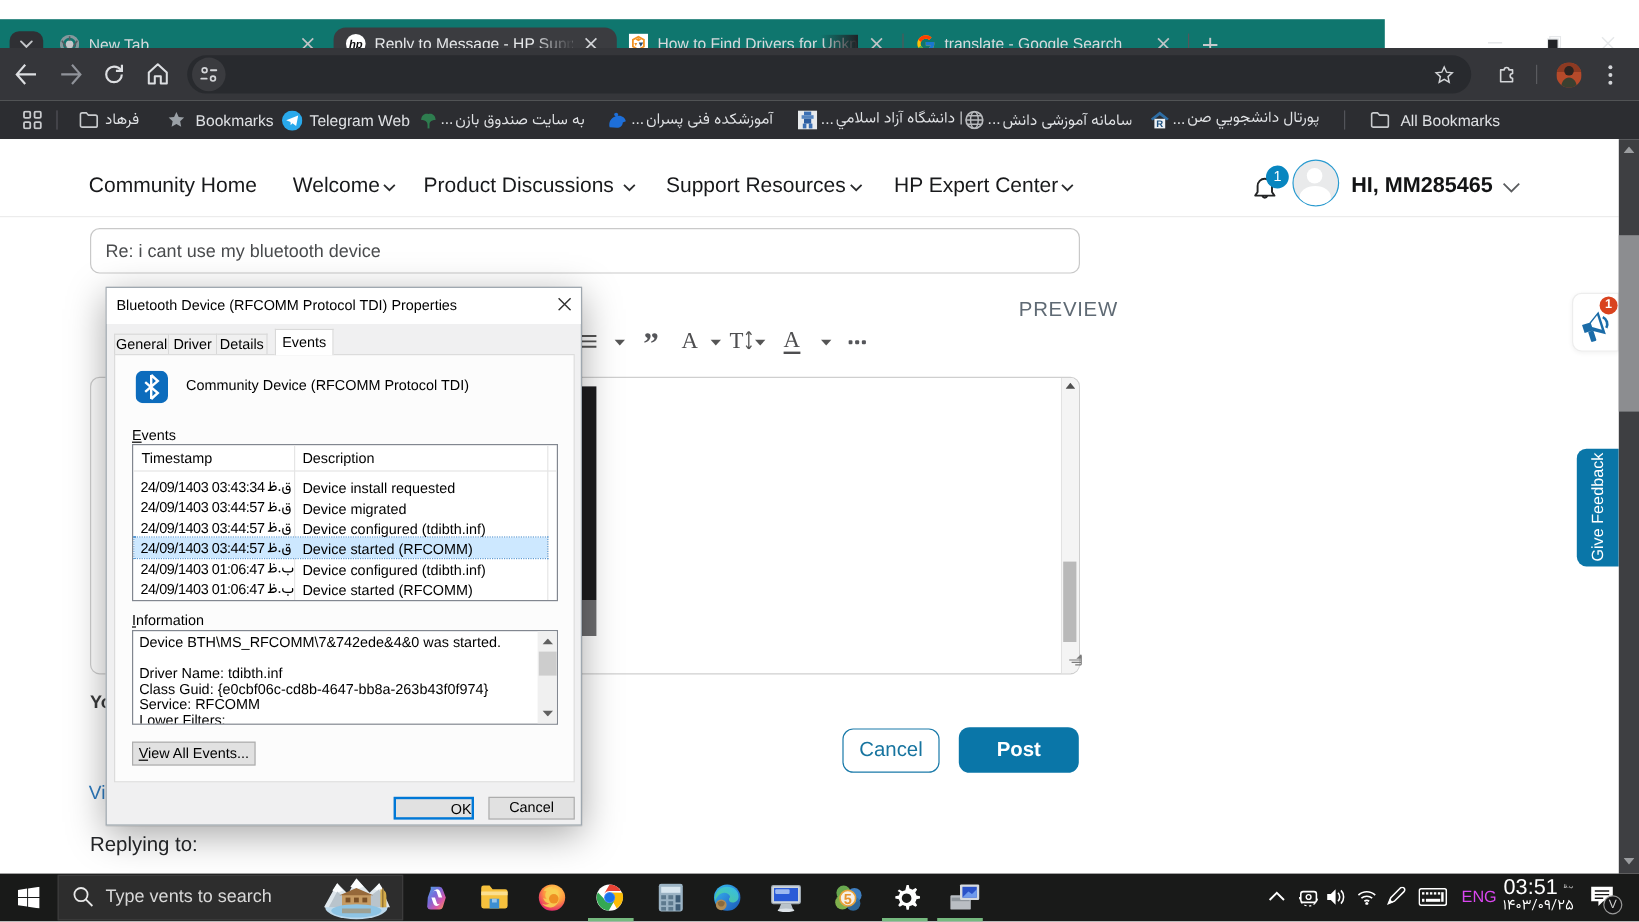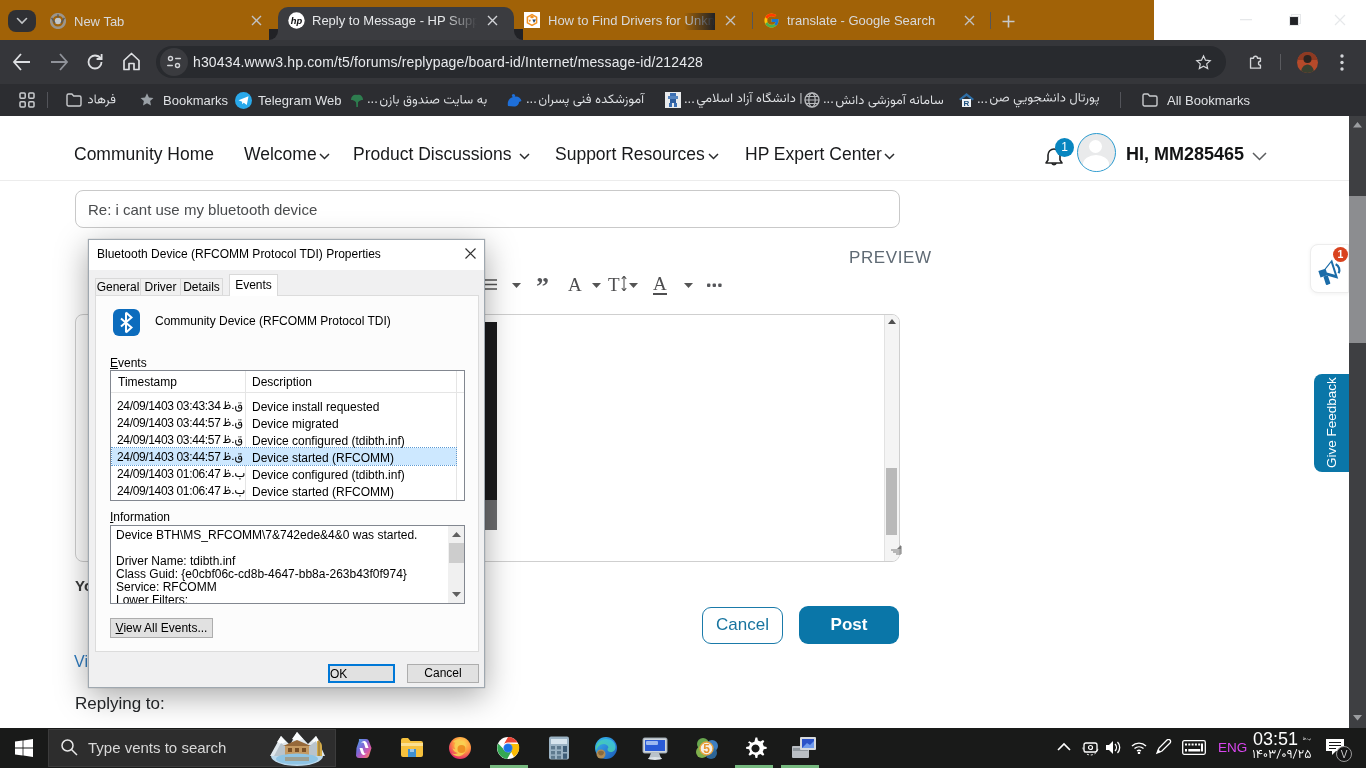--- a/index.html
+++ b/index.html
@@ -2,21 +2,21 @@
 <html><head><meta charset="utf-8"><style>
 *{margin:0;padding:0;box-sizing:border-box}
 html,body{width:1366px;height:768px;overflow:hidden}
 body{font-family:"Liberation Sans",sans-serif;position:relative;background:#fff}
 .abs{position:absolute}
 svg{display:block}
 .ts{font-size:12px;letter-spacing:-0.35px;white-space:nowrap}
 </style></head>
 <body>
 
-<div class="abs" style="left:0;top:0;width:1154px;height:40px;background:#a16207">
+<div class="abs" style="left:0;top:16px;width:1154px;height:40px;background:#0f766e">
   <div class="abs" style="left:8px;top:10px;width:28px;height:22px;border-radius:8px;background:#2f3034"></div>
   <svg class="abs" style="left:16px;top:17px" width="12" height="8">
       <path d="M1.5,1.5 L6,6 L10.5,1.5" stroke="#c3c5c8" stroke-width="1.6" fill="none" stroke-linecap="round"></path>
     </svg>
 
   <svg class="abs" style="left:50px;top:13px" width="16" height="16" viewBox="0 0 16 16">
     <circle cx="8" cy="8" r="6.8" fill="none" stroke="#9a9fa4" stroke-width="2.6" opacity="0.85"></circle>
     <circle cx="8" cy="8" r="3.2" fill="#c3c6c9"></circle>
     <path d="M8,1.2 L8,4.8 M5,10.2 L1.6,4.8 M11,10.2 L14.4,4.8" stroke="#55595e" stroke-width="1.3" fill="none"></path>
   </svg>
@@ -96,21 +96,20 @@
       <path d="M2,8.5 L9.5,1.5 L17,8.5 L17,17.5 L12,17.5 L12,11.5 L7,11.5 L7,17.5 L2,17.5 Z" stroke="#dddfe2" stroke-width="1.7" fill="none" stroke-linejoin="round"></path>
     </svg>
   <div class="abs" style="left:156px;top:6px;width:1070px;height:32px;border-radius:16px;background:#282a2e"></div>
   <div class="abs" style="left:160px;top:8px;width:28px;height:28px;border-radius:50%;background:#3a3b3f"></div>
   <svg class="abs" style="left:166px;top:14px" width="16" height="16" viewBox="0 0 16 16">
     <circle cx="4.5" cy="4.5" r="2" fill="none" stroke="#d3d5d8" stroke-width="1.4"></circle>
     <rect x="9" y="3.8" width="6" height="1.5" rx="0.7" fill="#d3d5d8"></rect>
     <circle cx="11.5" cy="11.5" r="2" fill="none" stroke="#d3d5d8" stroke-width="1.4"></circle>
     <rect x="1" y="10.8" width="6" height="1.5" rx="0.7" fill="#d3d5d8"></rect>
   </svg>
-  <div class="abs" style="left:193px;top:14px;font-size:14px;letter-spacing:0.14px;color:#e8eaed">h30434.www3.hp.com/t5/forums/replypage/board-id/Internet/message-id/212428</div>
   <svg class="abs" style="left:1195px;top:14px" width="17" height="17" viewBox="0 0 24 24">
       <path d="M12 2.6l2.8 6.1 6.7.7-5 4.5 1.4 6.6-5.9-3.4-5.9 3.4 1.4-6.6-5-4.5 6.7-.7z" fill="none" stroke="#d3d5d8" stroke-width="1.7"></path>
     </svg>
   <svg class="abs" style="left:1247px;top:14px" width="17" height="17" viewBox="0 0 24 24">
       <path d="M5,9 h4.2 a2.6,2.6 0 1 1 5.6,0 H19 v4.2 a2.6,2.6 0 1 0 0,5.6 V23 H5 Z" fill="none" stroke="#d3d5d8" stroke-width="1.9" stroke-linejoin="round" transform="translate(0,-3)"></path>
     </svg>
   <div class="abs" style="left:1280px;top:14px;width:1px;height:16px;background:#5a5b5f"></div>
   <svg class="abs" style="left:1297px;top:12px" width="21" height="21">
       <defs>
         <clipPath id="avc">
@@ -406,21 +405,21 @@
     <div class="abs" style="left:337px;top:0;width:17px;height:77px;background:#f0f0f0"></div>
     <svg class="abs" style="left:341px;top:6px" width="9" height="5">
         <path d="M0,5 L4.5,0 L9,5 Z" fill="#606060"></path>
       </svg>
     <div class="abs" style="left:338px;top:17px;width:15px;height:20px;background:#cdcdcd"></div>
     <svg class="abs" style="left:341px;top:66px" width="9" height="5">
         <path d="M0,0 L4.5,5 L9,0 Z" fill="#606060"></path>
       </svg>
   </div>
   <div class="abs" style="left:21px;top:378px;width:103px;height:20px;background:#e1e1e1;border:1px solid #adadad;text-align:center;line-height:19px"><span style="text-decoration:underline">V</span>iew All Events...</div>
-  <div class="abs" style="left:239px;top:424px;width:67px;height:19px;background:#e1e1e1;border:2px solid #0078d7;text-align:left;line-height:16px">OK</div>
+  <div class="abs" style="left:239px;top:424px;width:67px;height:19px;background:#e1e1e1;border:2px solid #0078d7;text-align:right;line-height:16px">OK</div>
   <div class="abs" style="left:318px;top:424px;width:72px;height:19px;background:#e1e1e1;border:1px solid #adadad;text-align:center;line-height:17px">Cancel</div>
 </div>
 
 <div class="abs" style="left:0;top:728px;width:1366px;height:40px;background:#191a19">
   <svg class="abs" style="left:15px;top:11px" width="18" height="18" viewBox="0 0 18 18">
       <g fill="#fff">
         <path d="M0,2.6 L7.6,1.5 L7.6,8.6 L0,8.6 Z"></path>
         <path d="M8.4,1.4 L18,0 L18,8.6 L8.4,8.6 Z"></path>
         <path d="M0,9.4 L7.6,9.4 L7.6,16.5 L0,15.4 Z"></path>
         <path d="M8.4,9.4 L18,9.4 L18,18 L8.4,16.6 Z"></path>

